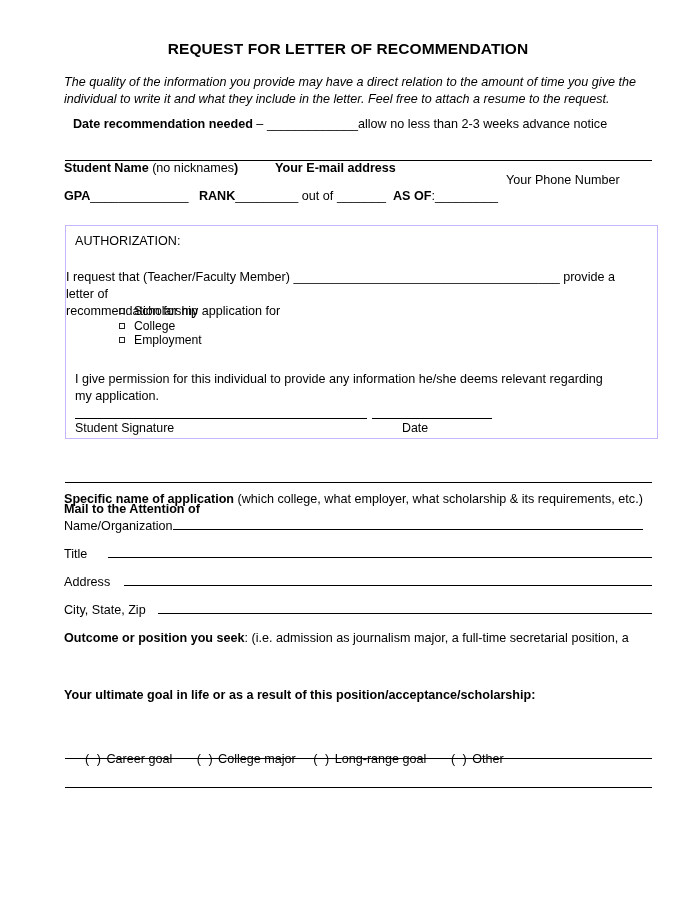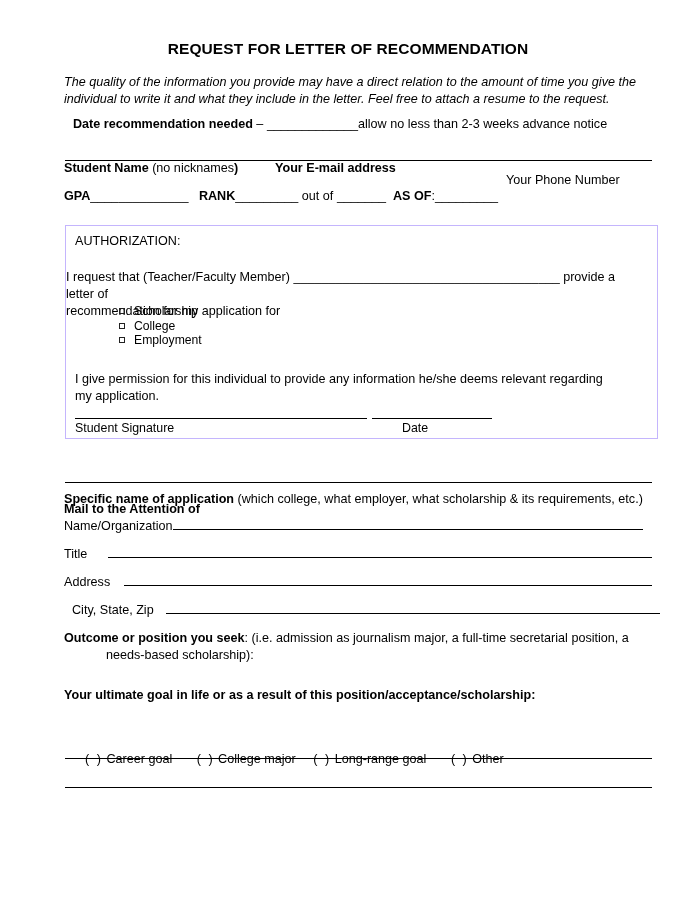--- a/index.html
+++ b/index.html
@@ -242,26 +242,25 @@
 
   <div class="field-row" style="top:574px;">
     <span class="flabel" style="width:60px;">Address</span><span class="field-line" style="width:528px;"></span>
   </div>
 
   <div class="field-row" style="top:546px;">
     <span class="flabel" style="width:44px;">Title</span><span class="field-line" style="width:544px;"></span>
   </div>
 
   <div class="field-row" style="top:602px;">
-    <span class="flabel" style="width:94px;margin-left:8px;">City, State, Zip</span><span class="field-line" style="width:494px;"></span>
+    <span class="flabel" style="width:94px;">City, State, Zip</span><span class="field-line" style="width:494px;"></span>
   </div>
 
   <div class="outcome">
     <span class="b">Outcome or position you seek</span><span>:  (i.e. admission as journalism major, a full-time secretarial position, a</span>
-    <span class="ind">needs-based scholarship):</span>
   </div>
 
   <div class="goal-title">Your ultimate goal in life or as a result of this position/acceptance/scholarship:</div>
 
   <div class="goal-opts">
     <span class="g"><span class="paren">(  )</span> <span>Career goal</span></span>
     <span>&nbsp;&nbsp;&nbsp;&nbsp;&nbsp;</span>
     <span class="g"><span class="paren">(  )</span> <span>College major</span></span>
     <span>&nbsp;&nbsp;&nbsp;</span>
     <span class="g"><span class="paren">(  )</span> <span>Long-range goal</span></span>

